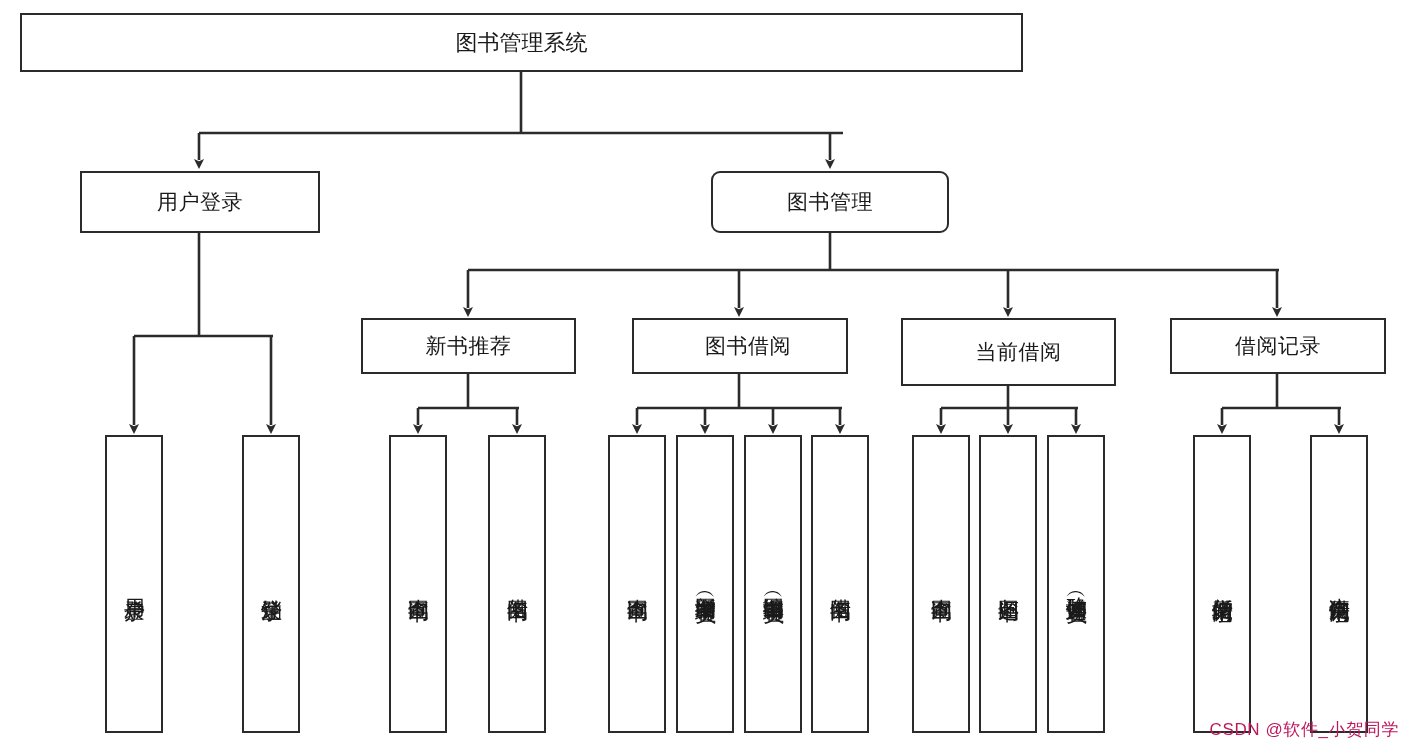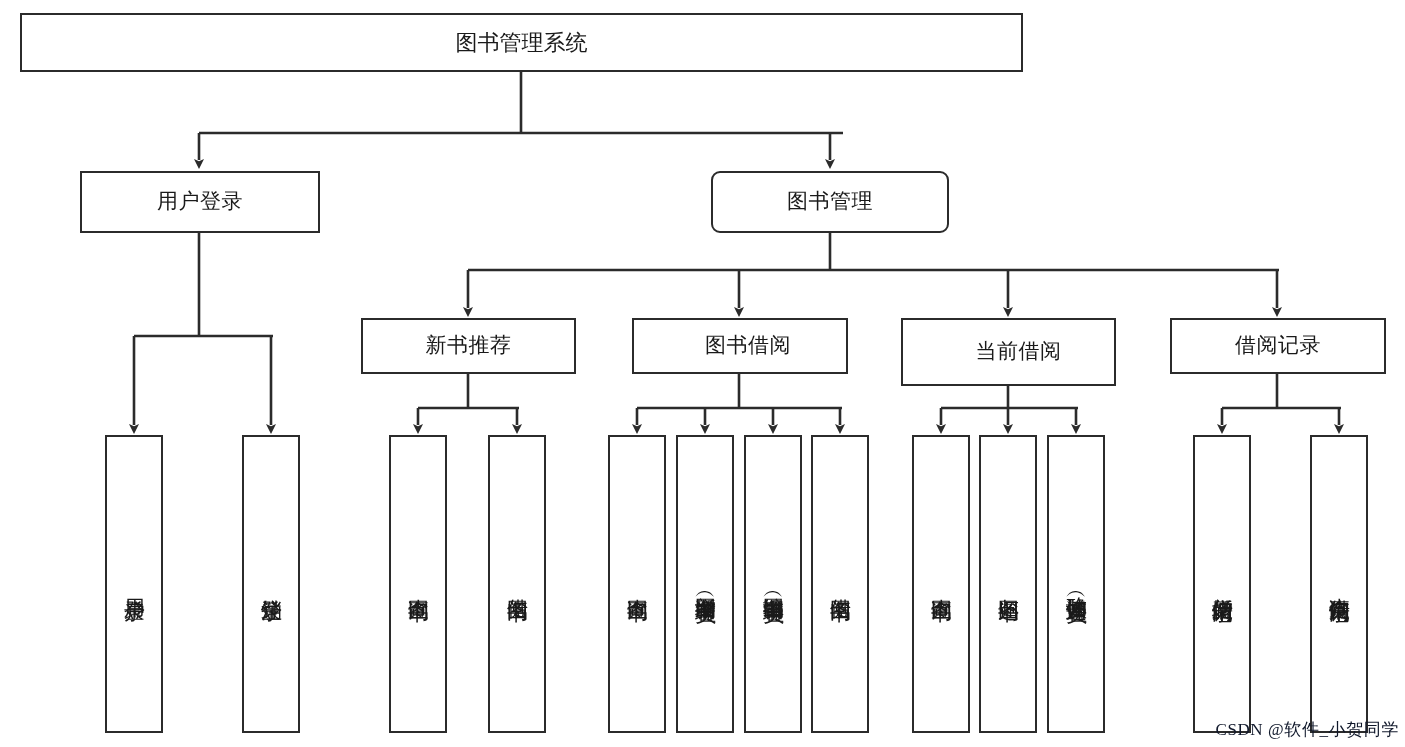--- a/index.html
+++ b/index.html
@@ -6,21 +6,21 @@
     margin: 0;
     padding: 0;
     background: #ffffff;
   }
   #canvas {
     position: relative;
     width: 1405px;
     height: 747px;
     background: #ffffff;
     overflow: hidden;
-    font-family: Liberation Serif, serif;
+    font-family: Liberation Sans, sans-serif;
   }
   svg.connectors {
     position: absolute;
     left: 0;
     top: 0;
     width: 1405px;
     height: 747px;
     pointer-events: none;
   }
   .node {
@@ -55,21 +55,21 @@
     color: #1a1a1a;
   }
   .htext {
     white-space: nowrap;
   }
   .watermark {
     position: absolute;
     right: 6px;
     bottom: 6px;
     font-size: 17px;
-    color: #0f172a;
+    color: #be185d;
     letter-spacing: 0.6px;
     white-space: nowrap;
     user-select: none;
   }
 </style>
 </head>
 <body>
 
 <div id="canvas">
 

